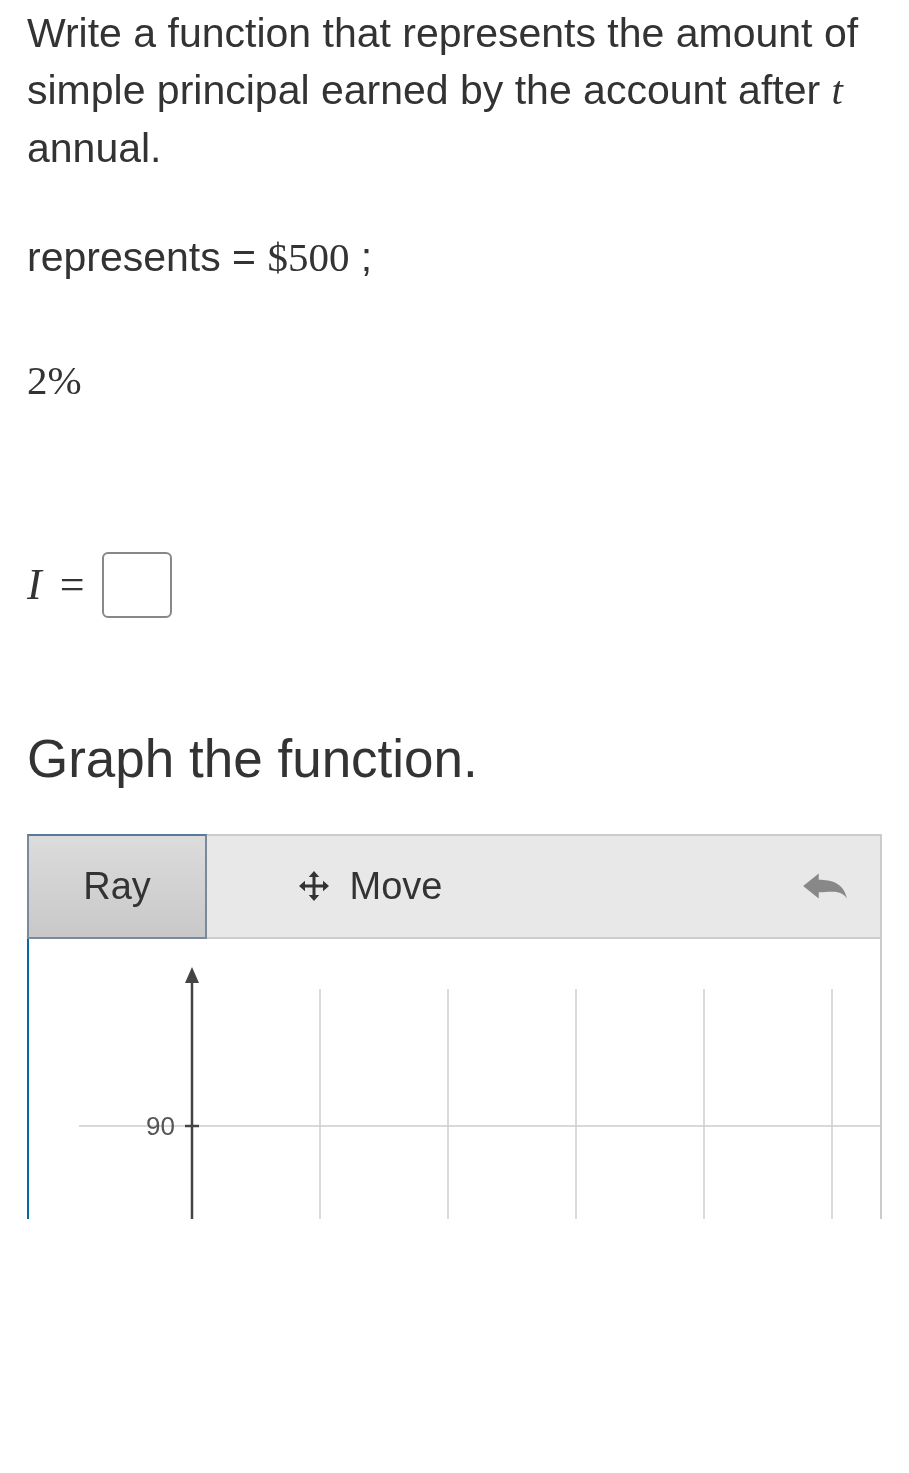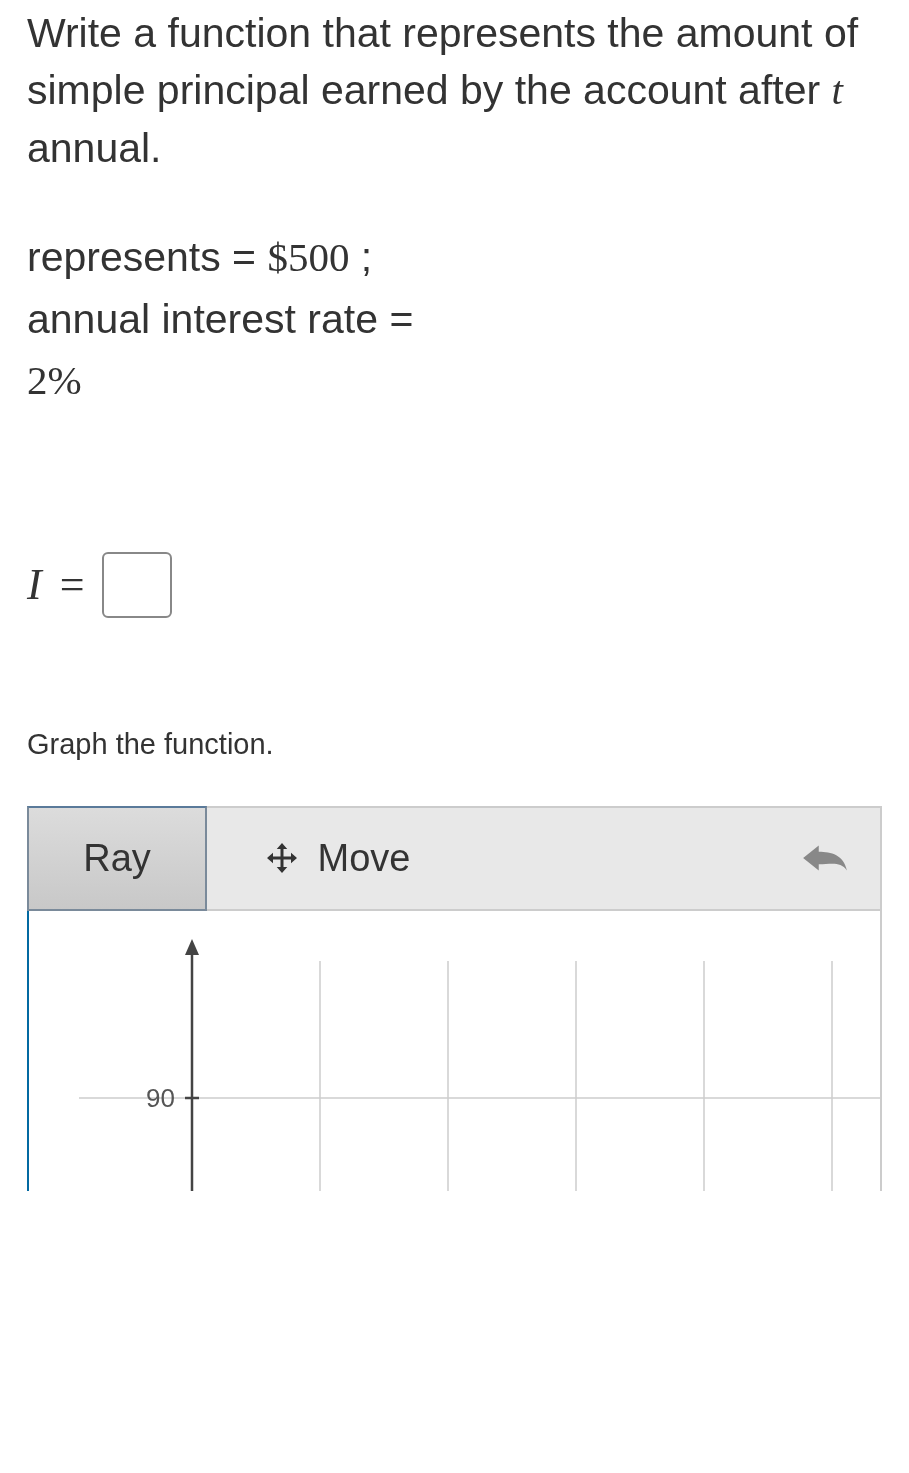--- a/index.html
+++ b/index.html
@@ -54,21 +54,21 @@
     .input-box {
       width: 70px;
       height: 66px;
       border: 2px solid #888888;
       border-radius: 6px;
       background: #ffffff;
       font-size: 32px;
       padding: 0 8px;
     }
     .graph-instruction {
-      font-size: 29px;
+      font-size: 53px;
       color: #333333;
       margin-bottom: 45px;
     }
     .toolbar {
       display: flex;
       align-items: stretch;
       background: #e8e8e8;
       border: 2px solid #cccccc;
       height: 105px;
     }
@@ -81,24 +81,25 @@
       cursor: pointer;
       background: transparent;
       border: none;
       gap: 18px;
     }
     .toolbar-btn.ray-btn {
       width: 180px;
       background: linear-gradient(to bottom, #dcdcdc, #c8c8c8);
       border: 2px solid #7a8a9a;
       border-top: 2px solid #5a7a9a;
-      margin: -2px 0 -2px -2px;
+      margin: -2px 16px -2px -2px;
     }
     .toolbar-btn.move-btn {
       width: 260px;
+      margin-left: 16px;
     }
     .spacer {
       flex: 1;
     }
     .undo-btn {
       width: 110px;
       display: flex;
       align-items: center;
       justify-content: center;
     }
@@ -131,21 +132,21 @@
   </style>
 </head>
 <body>
 
 <div class="question-text">
   <span>Write a function that represents the amount of simple principal earned by the account after </span><span class="italic-var">t</span><span> annual.</span>
 </div>
 
 <div class="parameters">
   <span>represents = </span><span class="math-value">$500</span><span> ;</span><br>
-  <span>annual interest rate = </span><br>
+  <br>
   <span class="math-value">2%</span>
 </div>
 
 <div class="equation-row">
   <span class="equation-var">I</span>
   <span class="equation-eq">=</span>
   <input type="text" class="input-box" value="" style="">
 </div>
 
 <div class="graph-instruction">Graph the function.</div>

